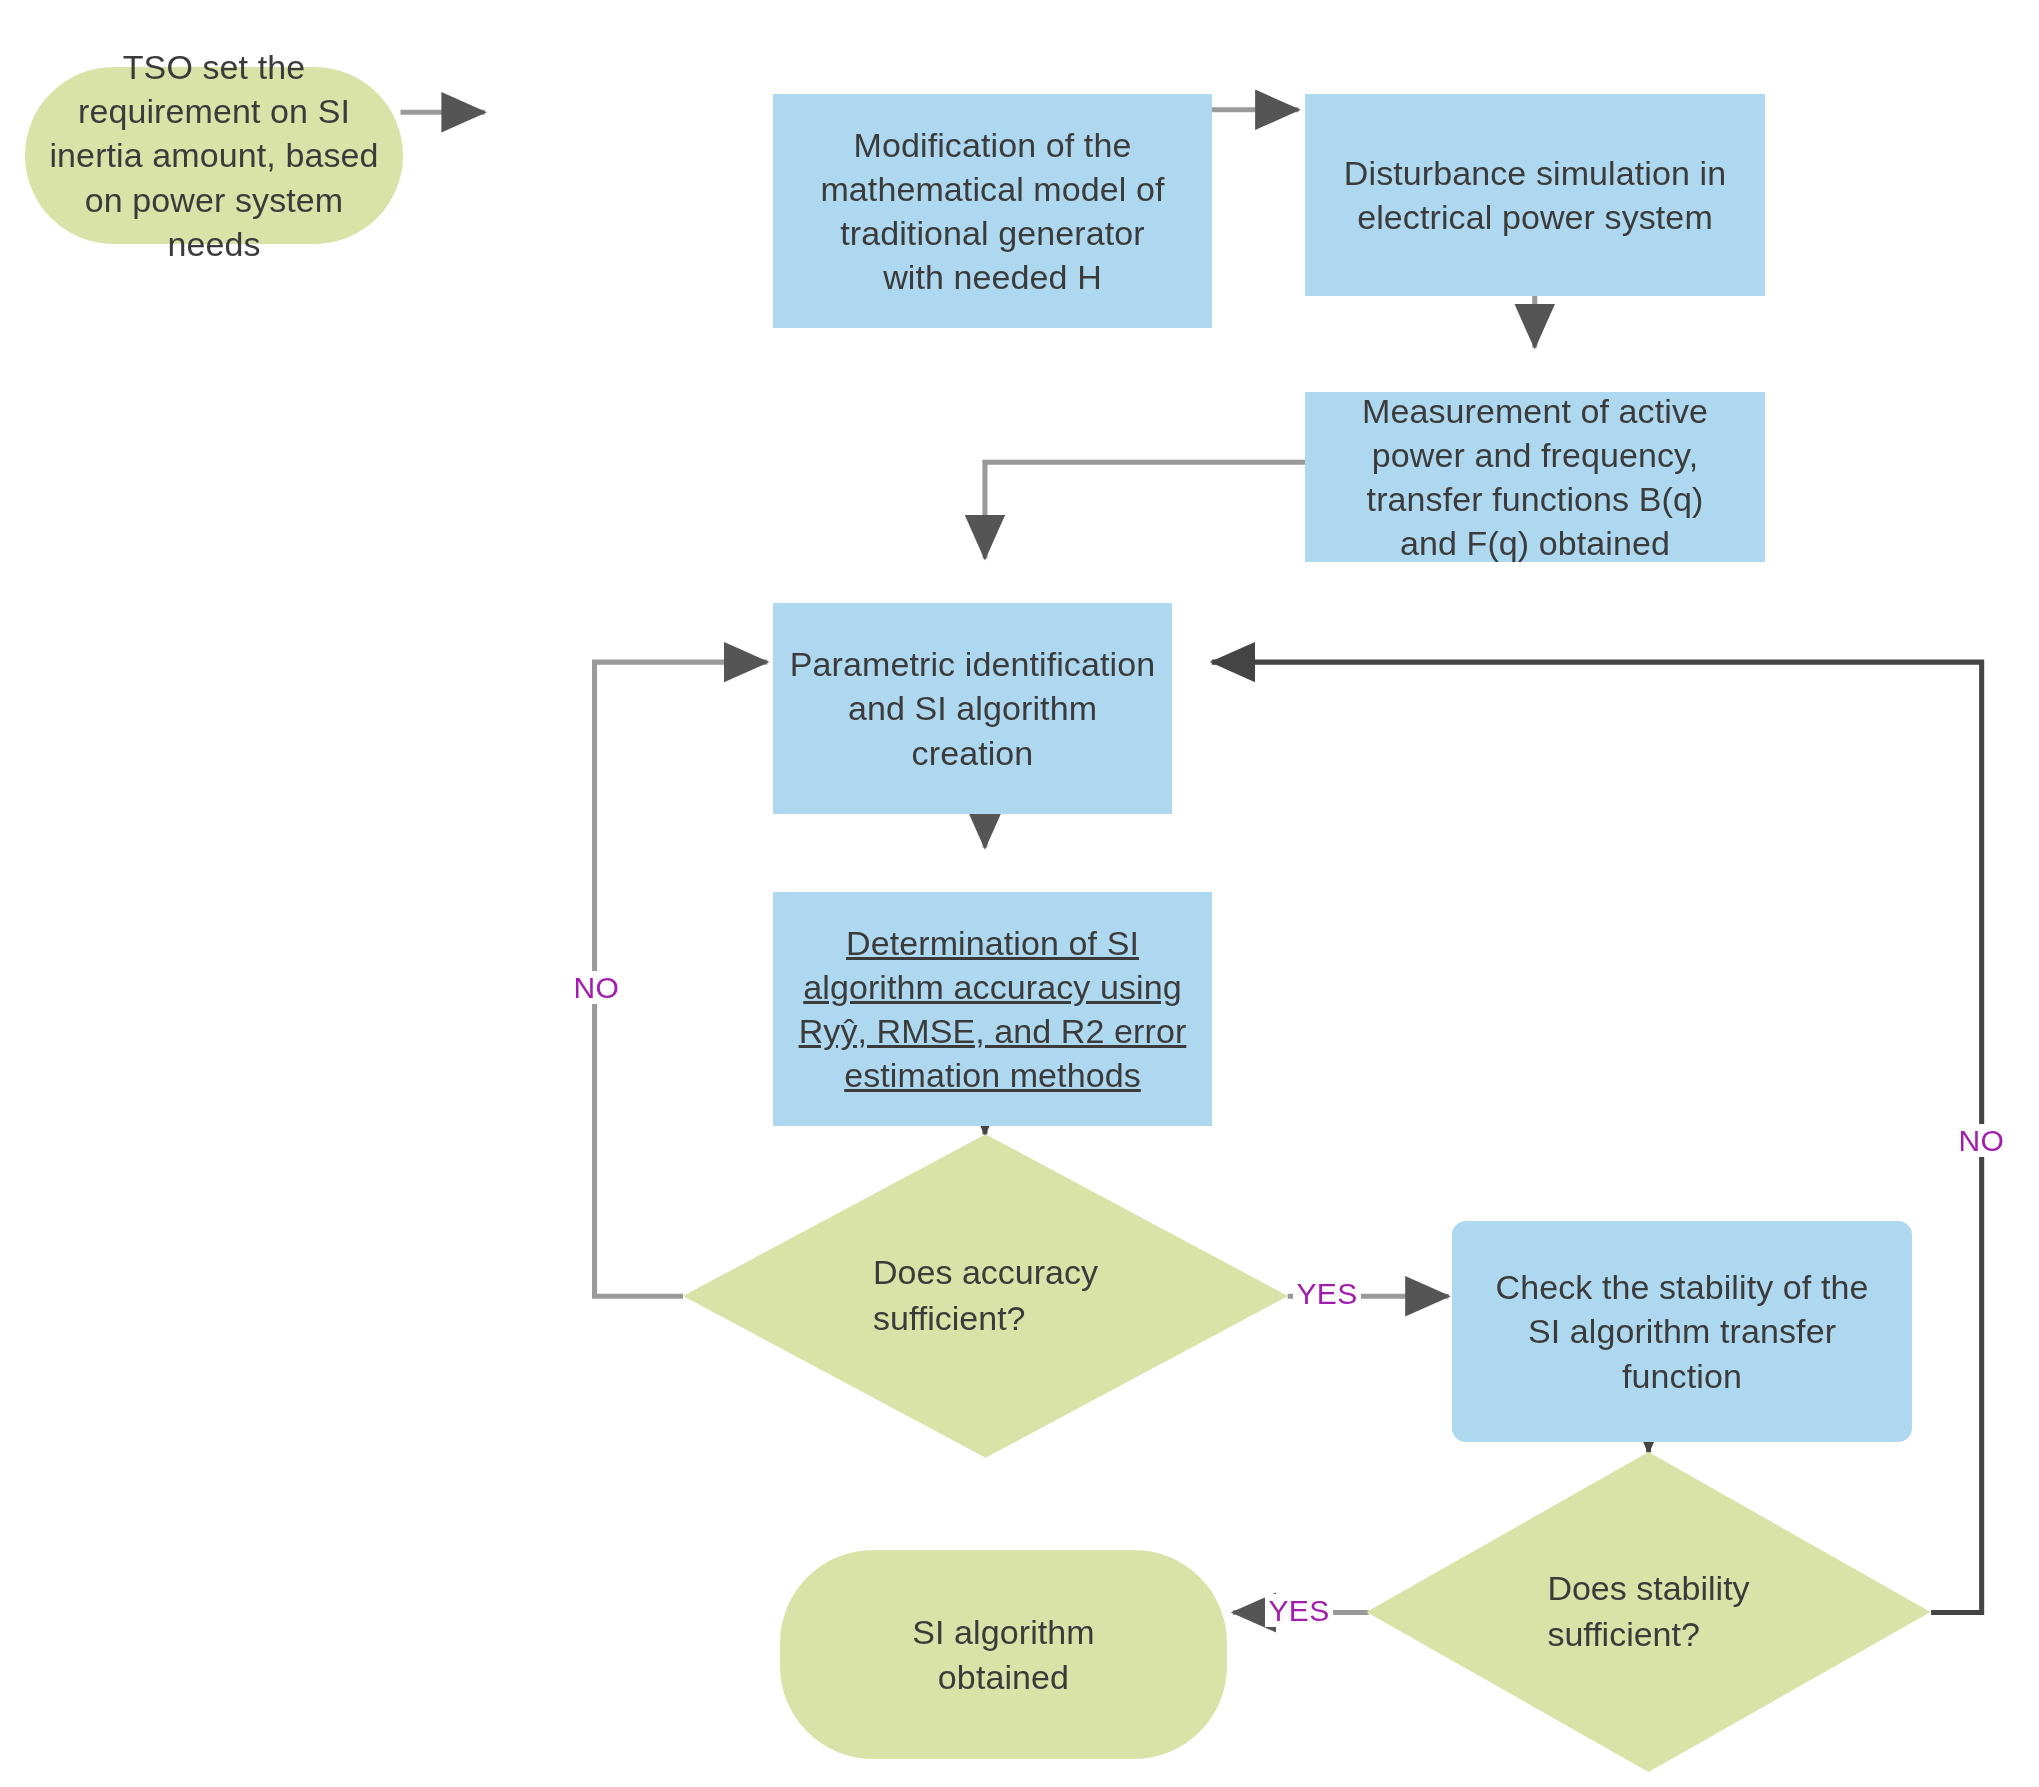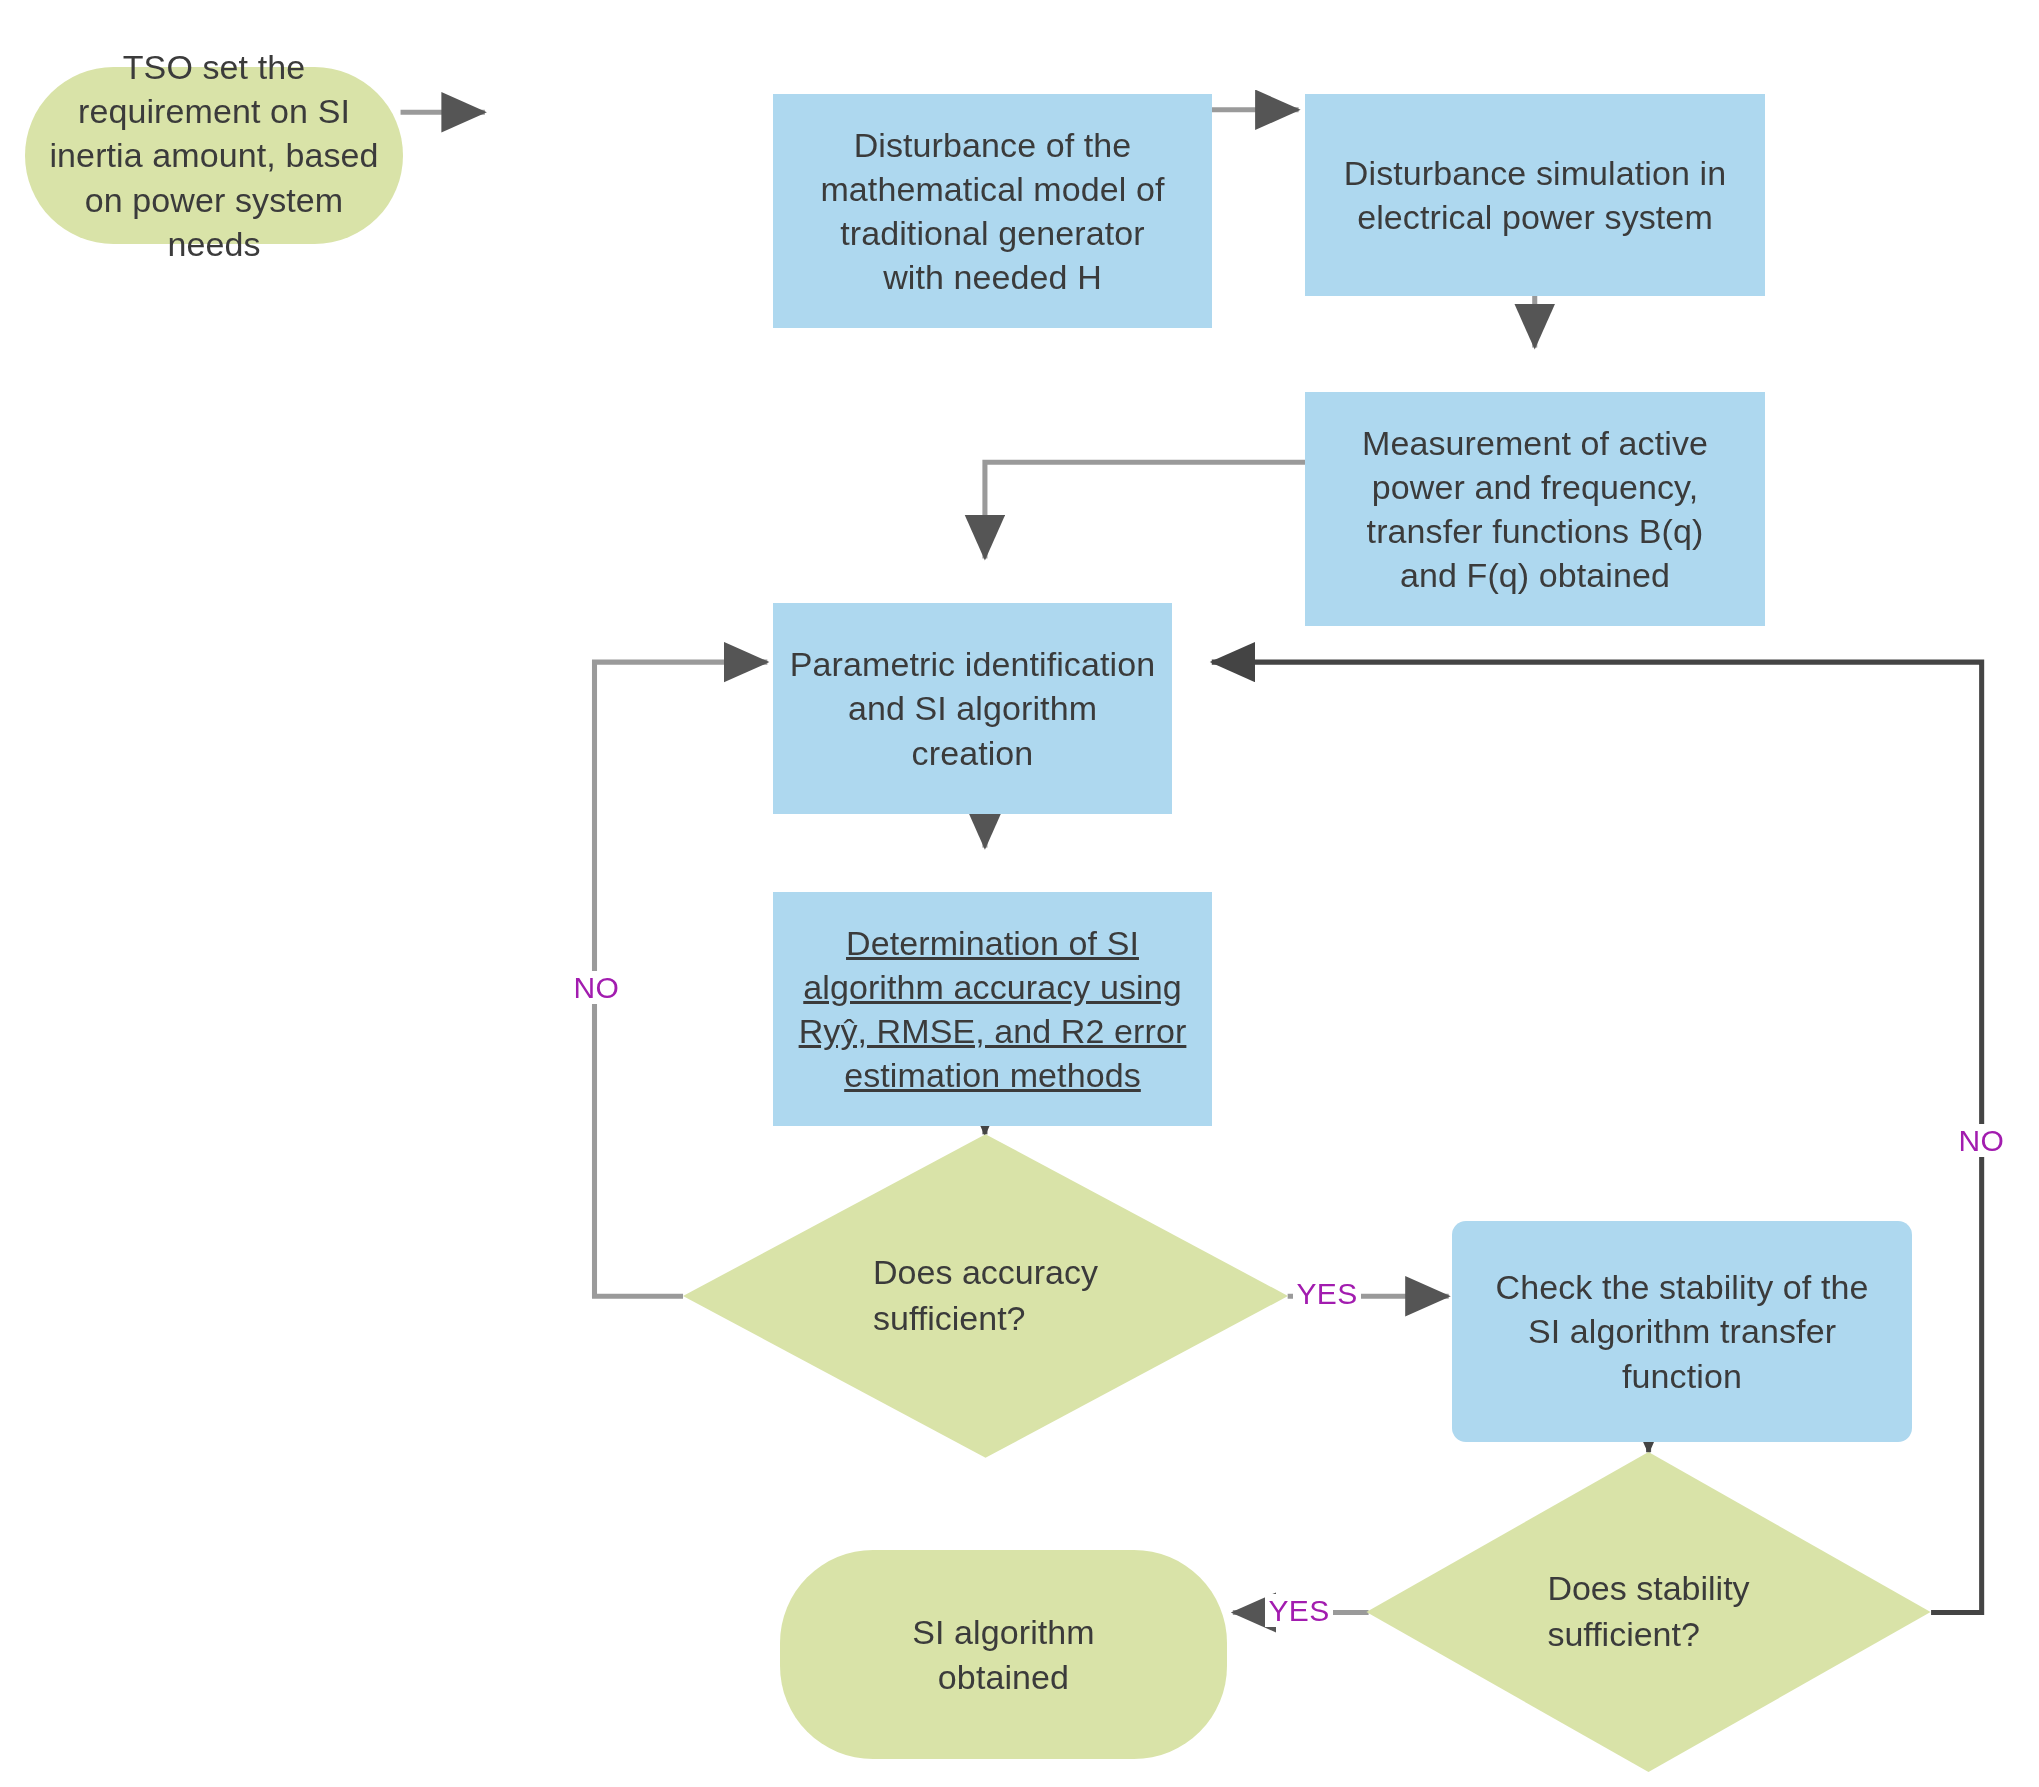--- a/index.html
+++ b/index.html
@@ -141,29 +141,29 @@
     <g>
       <path d="M2290,1912 L2350,1912 L2350,785 L1437,785" stroke="#444444" stroke-width="6" fill="none" marker-end="url(#ar-dark)"></path>
     </g>
   </svg>
 
   <div class="node term" style="left:25px; top:25px; width:378px; height:177px;">TSO set the
 requirement on SI
 inertia amount, based
 on power system needs</div>
 
-  <div class="node proc" style="left:773px; top:52px; width:439px; height:234px;">Disturbance of the
+  <div class="node proc" style="left:773px; top:52px; width:439px; height:234px;">Modification of the
 mathematical model of
 traditional generator
 with needed H</div>
 
   <div class="node proc" style="left:1305px; top:52px; width:460px; height:202px;">Disturbance simulation in
 electrical power system</div>
 
-  <div class="node proc" style="left:1305px; top:350px; width:460px; height:234px;">Measurement of active
+  <div class="node proc" style="left:1305px; top:350px; width:460px; height:170px;">Measurement of active
 power and frequency,
 transfer functions B(q)
 and F(q) obtained</div>
 
   <div class="node proc" style="left:773px; top:561px; width:399px; height:211px;">Parametric identification
 and SI algorithm creation</div>
 
   <div class="node proc" style="left:773px; top:850px; width:439px; height:234px;text-decoration:underline;">Determination of SI
 algorithm accuracy using
 Ryŷ, RMSE, and R2 error

